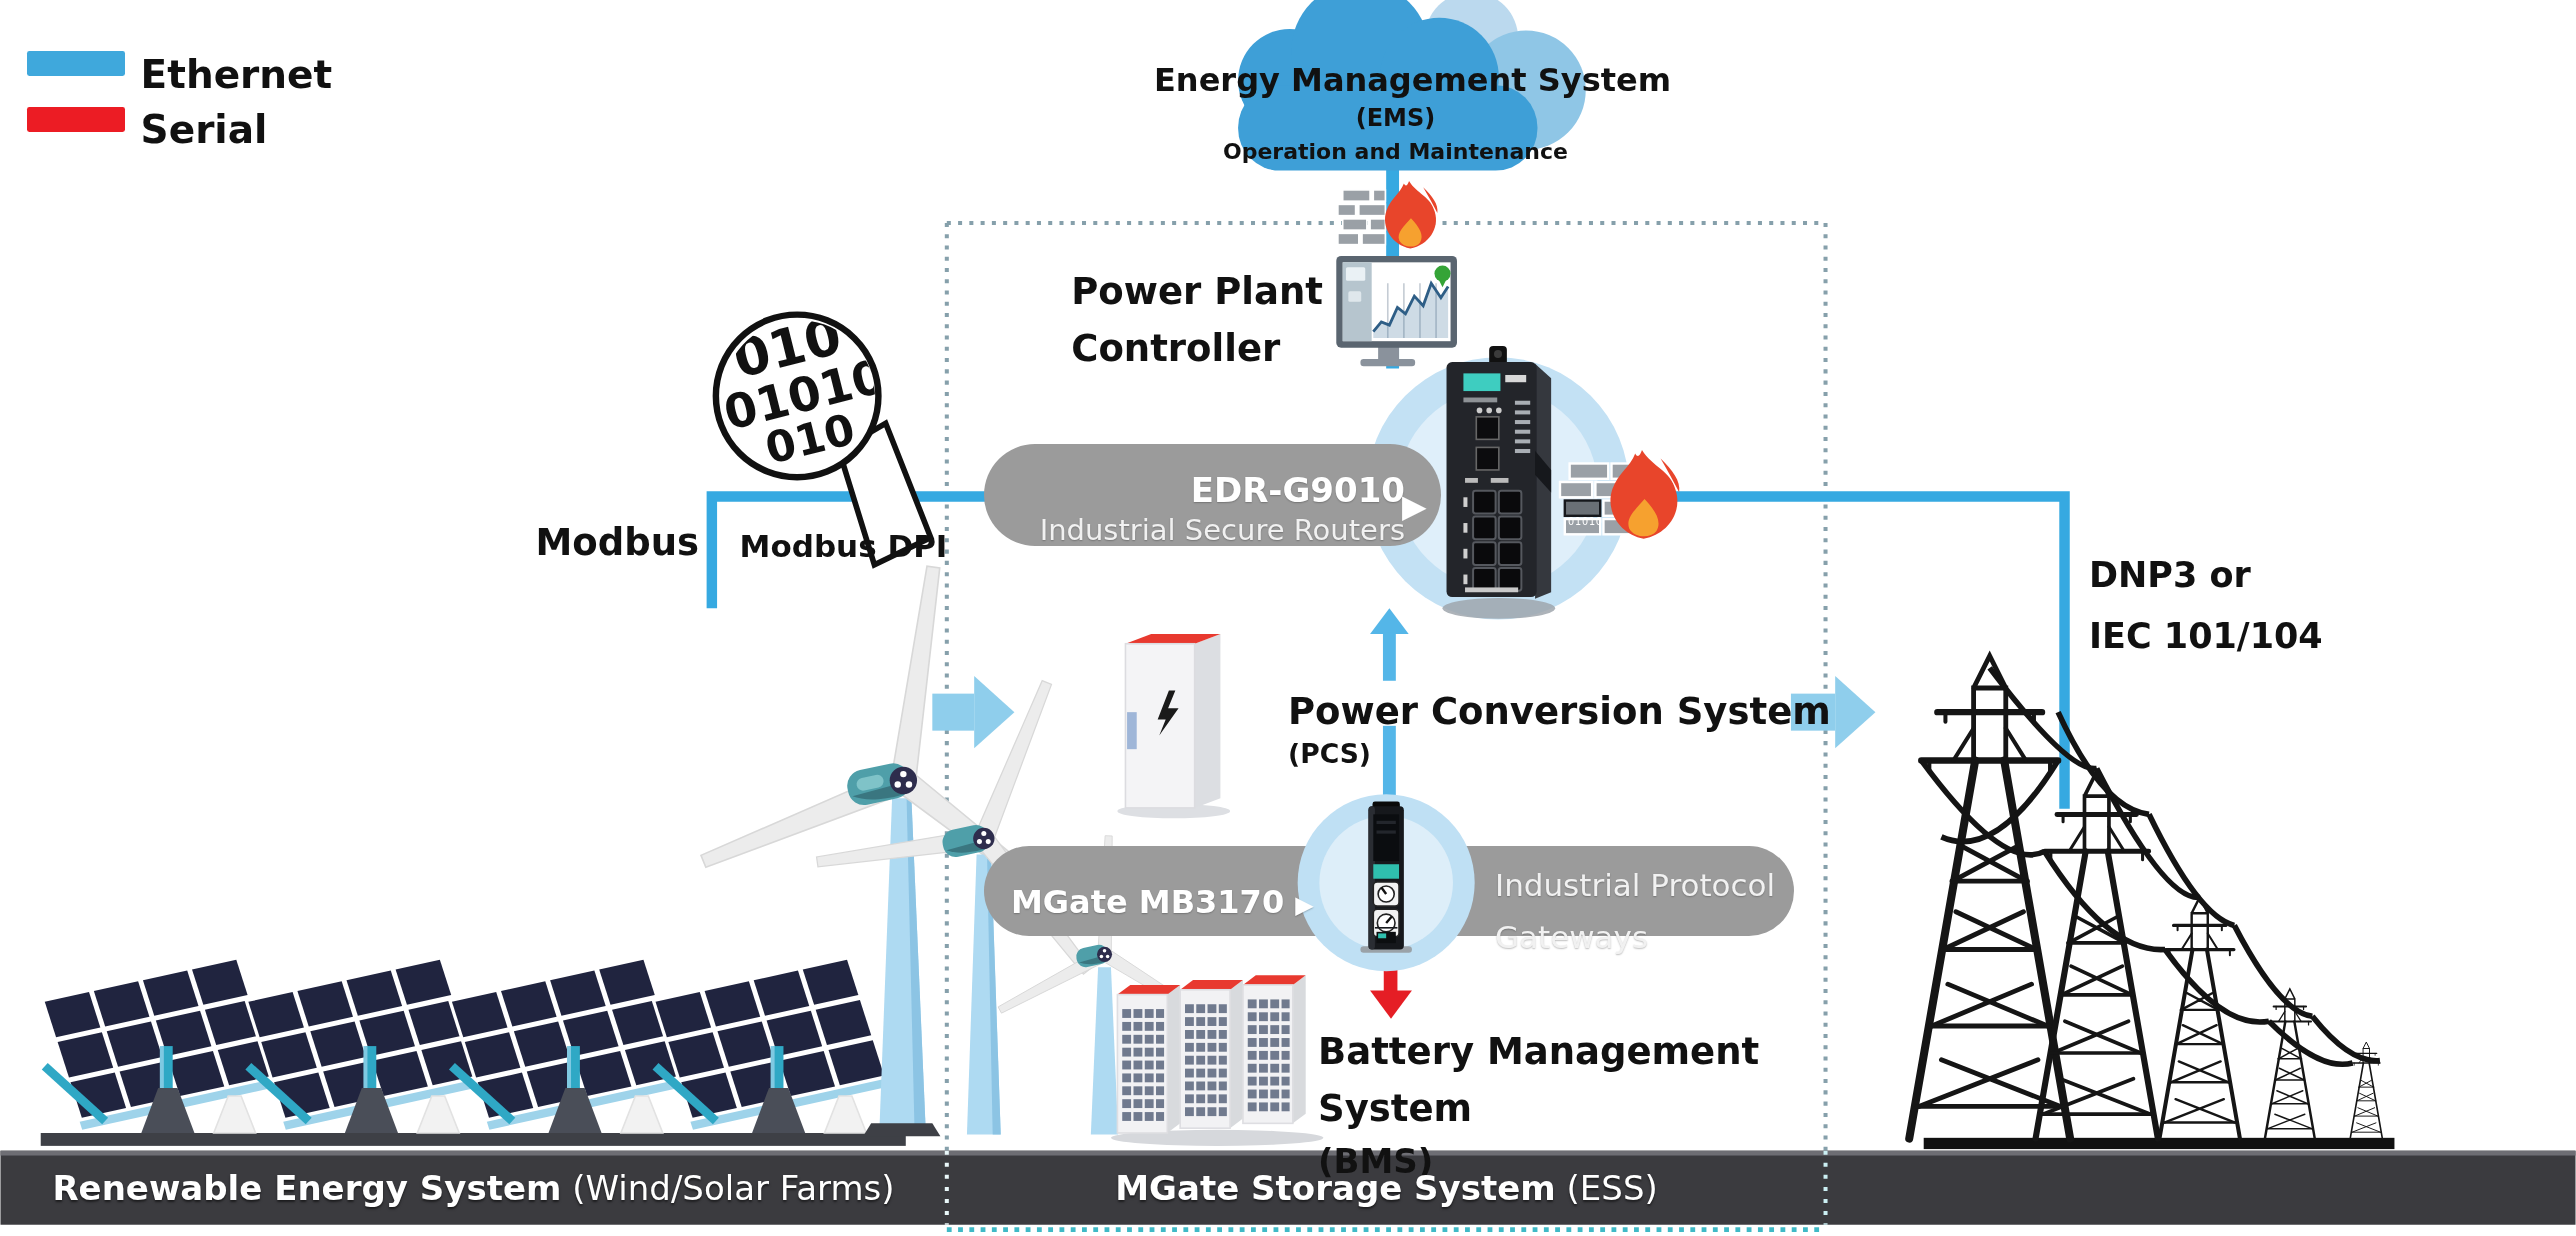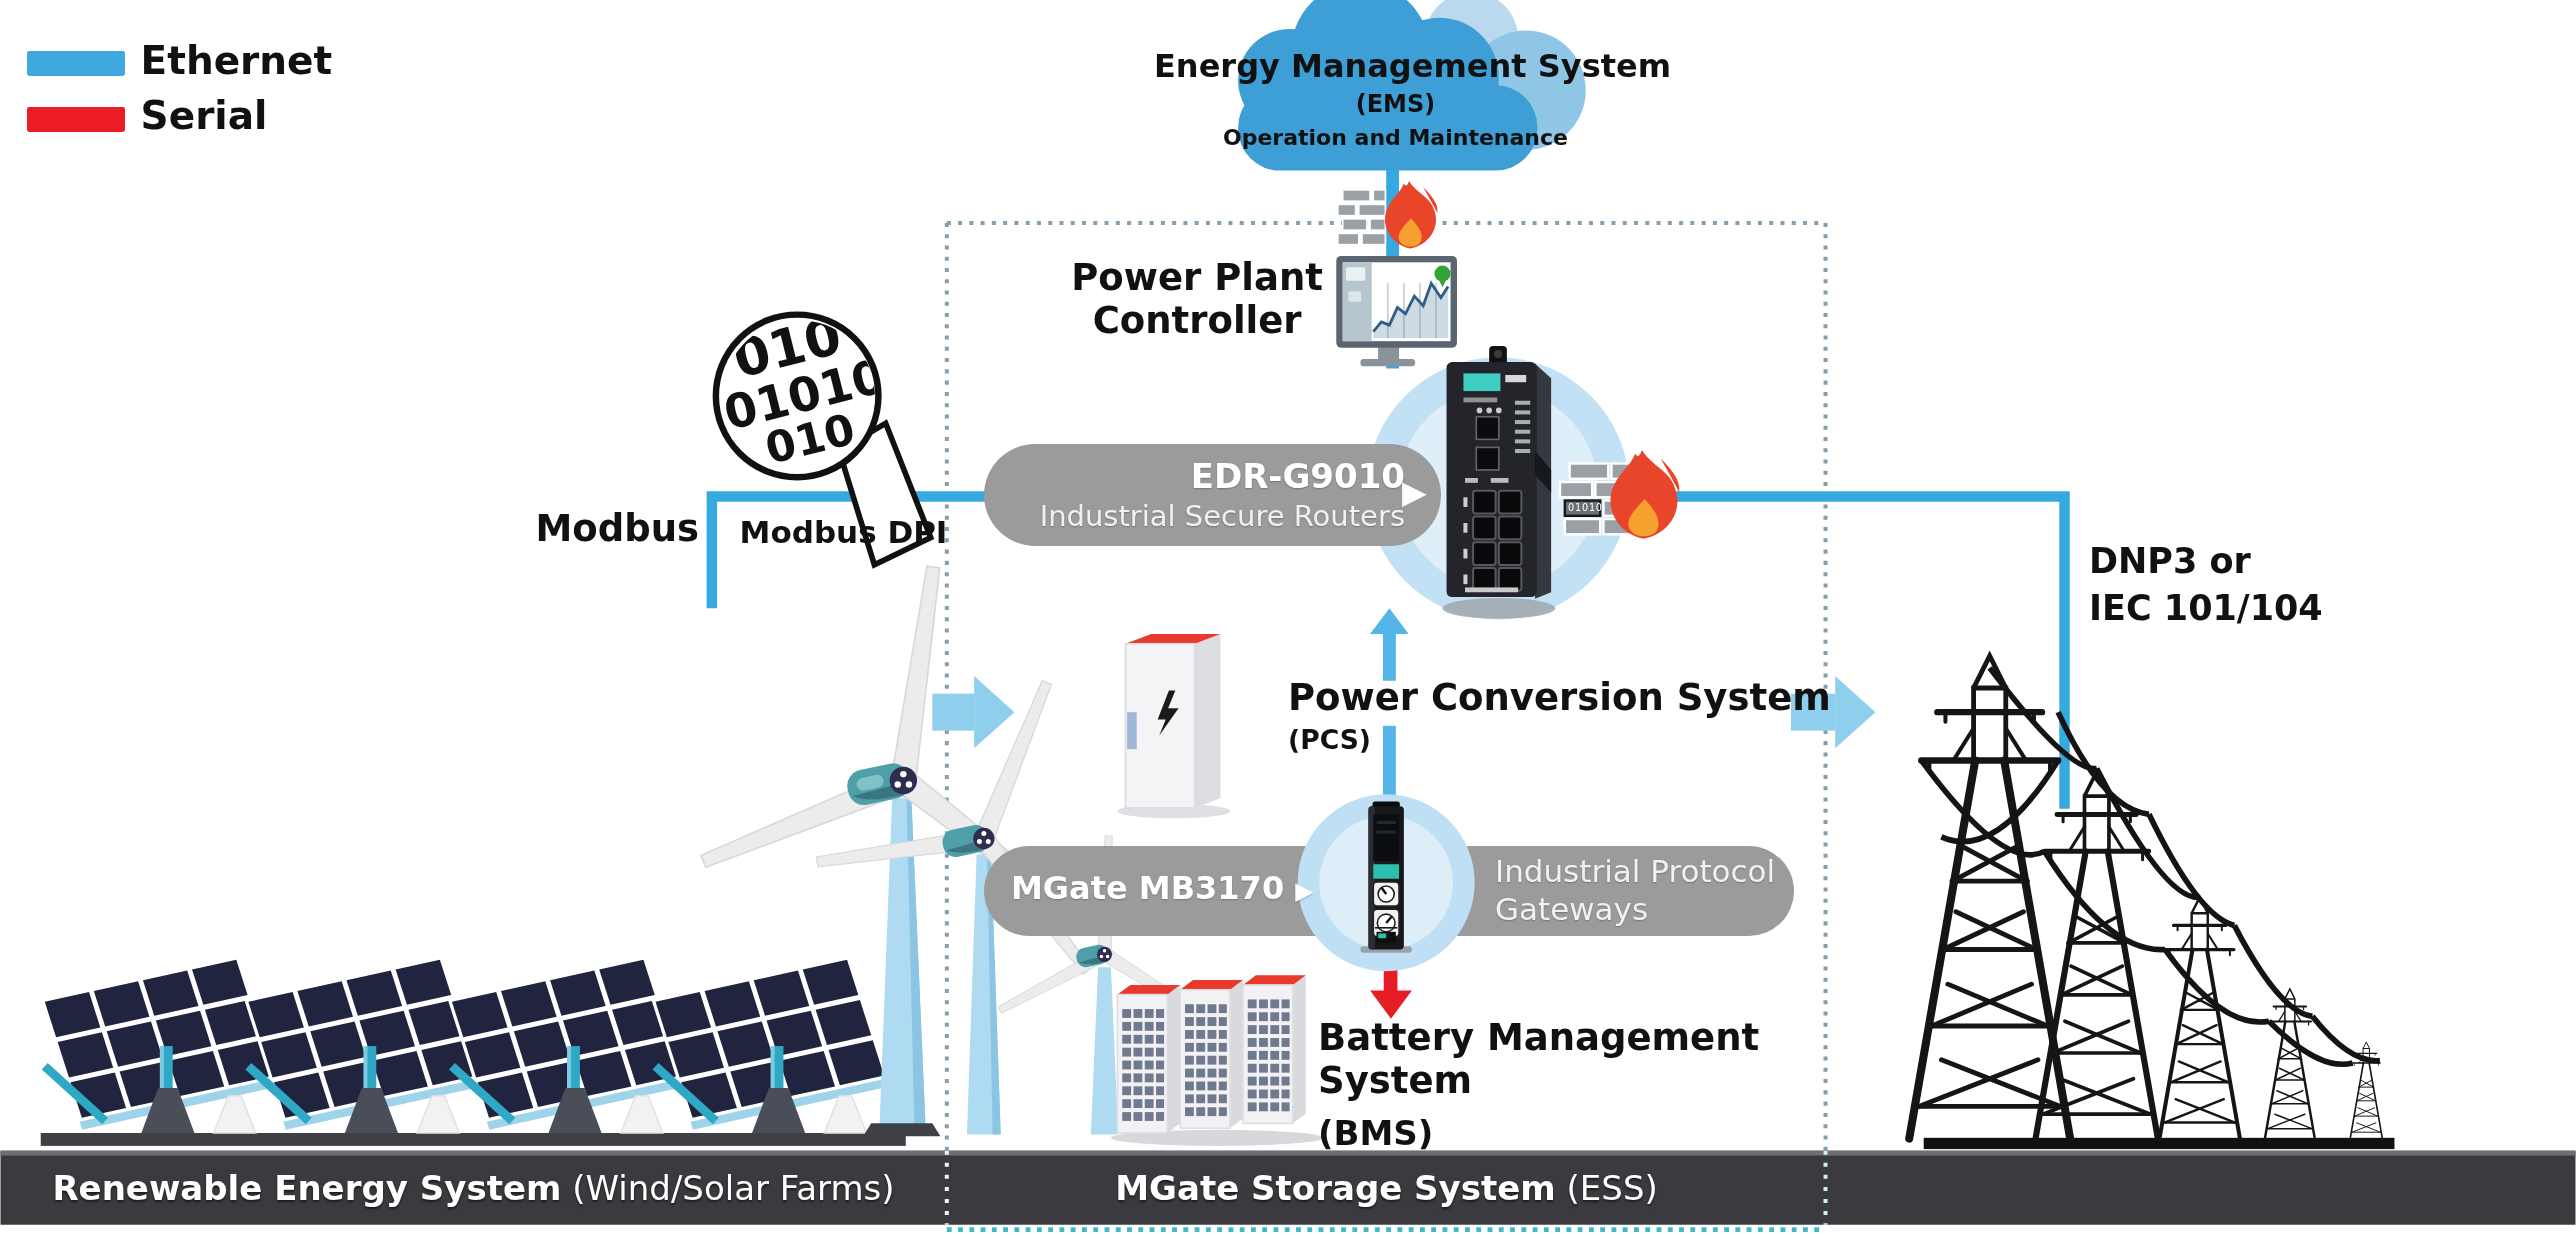--- a/index.html
+++ b/index.html
@@ -1,20 +1,20 @@
 <!DOCTYPE html>
 <html style="font-size:13px"><head>
 <meta charset="utf-8">
 <style>
   html,body{margin:0;padding:0;background:#fff;}
   #stage{position:relative;width:2576px;height:1236px;overflow:hidden;background:#fff;
          font-family:"DejaVu Sans","Liberation Sans",sans-serif;color:#111;}
   .abs{position:absolute;}
   svg{display:block;}
-  .lbl{white-space:nowrap;}
+  .lbl{white-space:nowrap;margin-top:14px;}
   .b{font-weight:700;}
   .pill{position:absolute;background:#9B9B9B;border-radius:56px;}
   .pilltxt{color:#fff;text-shadow:0 0.8px 1.6px rgba(0,0,0,.25);}
   .barlbl{position:absolute;top:1151px;height:74px;line-height:74px;text-align:center;
           color:#fff;font-size:34px;text-shadow:0 1.6px 2.4px rgba(0,0,0,.55);}
   .barlbl .paren{font-weight:400;}
 </style>
 </head>
 <body>
 <div id="stage">
@@ -554,21 +554,21 @@
   <div style="position:relative;height:56px;">
     <div class="abs" style="left:0;top:19.3px;width:98px;height:25px;background:#EC1C24;border-radius:2.4px;"></div>
     <div class="abs lbl b" style="left:114px;top:4.8px;font-size:39px;">Serial</div>
   </div>
 </div>
 
 <div class="abs lbl b" style="left:1154px;top:47px;width:483px;text-align:center;font-size:32px;">Energy Management System</div>
 <div class="abs lbl" style="left:1154px;top:90px;width:483px;text-align:center;font-size:24px;font-weight:600;">(EMS)</div>
 <div class="abs lbl" style="left:1154px;top:125px;width:483px;text-align:center;font-size:22px;font-weight:600;">Operation and Maintenance</div>
 
-<div class="abs" style="right:1253px;top:256px;text-align:center;font-size:37px;font-weight:700;line-height:43px;">
+<div class="abs" style="right:1253px;top:256px;text-align:left;font-size:37px;font-weight:700;line-height:43px;">
   <div class="lbl">Power Plant</div>
   <div class="lbl">Controller</div>
 </div>
 
 <div class="abs lbl b" style="right:1877px;top:507px;font-size:37px;">Modbus</div>
 <div class="abs lbl b" style="left:739px;top:514px;width:209px;text-align:center;font-size:31px;">Modbus DPI</div>
 
 <div class="abs" style="left:723px;top:320px;width:153px;height:153px;transform:rotate(-14deg);
             clip-path:circle(76px at 76px 76px);font-weight:700;text-align:center;line-height:1.0;">
   <div style="font-size:52px;">010</div>

